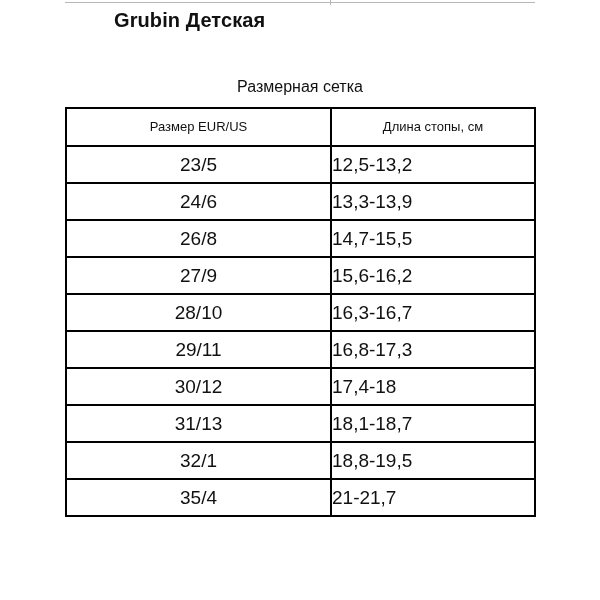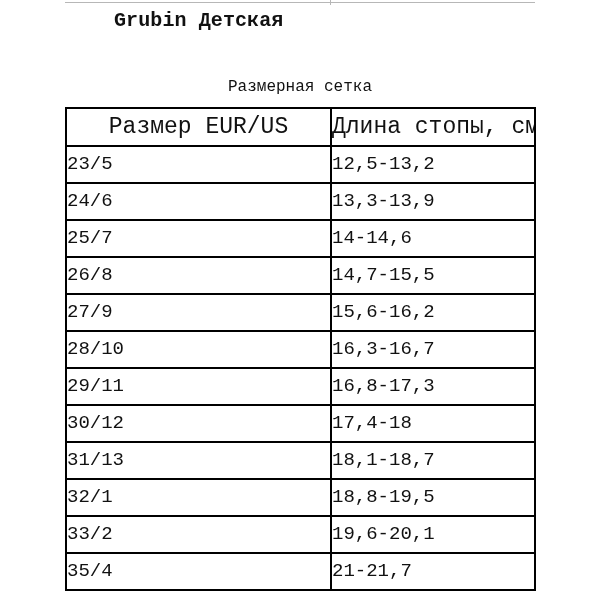--- a/index.html
+++ b/index.html
@@ -15,21 +15,20 @@
     overflow: hidden;
     position: relative;
   }
 
   #sheet {
     position: absolute;
     left: 0;
     top: 0;
     width: 600px;
     height: 596px;
-    font-family: Liberation Mono, monospace;
   }
 
   
   .top-rule {
     position: absolute;
     left: 65px;
     top: 2px;
     width: 470px;
     height: 1px;
     background: #b7b7b7;
@@ -85,31 +84,32 @@
     padding: 0;
     font-size: 19px;
     font-weight: 400;
     color: #111111;
     line-height: 33px;
     overflow: hidden;
     white-space: nowrap;
   }
 
   table.size-table thead th {
-    font-size: 23px;
+    font-size: 13px;
     font-weight: 400;
     height: 36px;
     line-height: 34px;
     margin-top: 16px;
   }
 
   th.th-size { text-align: center; }
   th.th-len  { text-align: center; padding-left: 6px; }
 
   td.td-size {
+    text-align: center;
     padding-right: 2px;
     margin-left: 8px;
   }
   td.td-len {
     text-align: left;
     padding-left: 6px;
   }
 </style>
 </head>
 <body>
@@ -137,24 +137,20 @@
     <tbody id="table-body">
         <tr>
           <td class="td-size">23/5</td>
           <td class="td-len">12,5-13,2</td>
         </tr>
         <tr>
           <td class="td-size">24/6</td>
           <td class="td-len">13,3-13,9</td>
         </tr>
         <tr>
-          <td class="td-size">25/7</td>
-          <td class="td-len">14-14,6</td>
-        </tr>
-        <tr>
           <td class="td-size">26/8</td>
           <td class="td-len">14,7-15,5</td>
         </tr>
         <tr>
           <td class="td-size">27/9</td>
           <td class="td-len">15,6-16,2</td>
         </tr>
         <tr>
           <td class="td-size">28/10</td>
           <td class="td-len">16,3-16,7</td>
@@ -169,23 +165,19 @@
         </tr>
         <tr>
           <td class="td-size">31/13</td>
           <td class="td-len">18,1-18,7</td>
         </tr>
         <tr>
           <td class="td-size">32/1</td>
           <td class="td-len">18,8-19,5</td>
         </tr>
         <tr>
-          <td class="td-size">33/2</td>
-          <td class="td-len">19,6-20,1</td>
-        </tr>
-        <tr>
           <td class="td-size">35/4</td>
           <td class="td-len">21-21,7</td>
         </tr>
       </tbody>
   </table>
 
 </div>
 
 </body></html>

